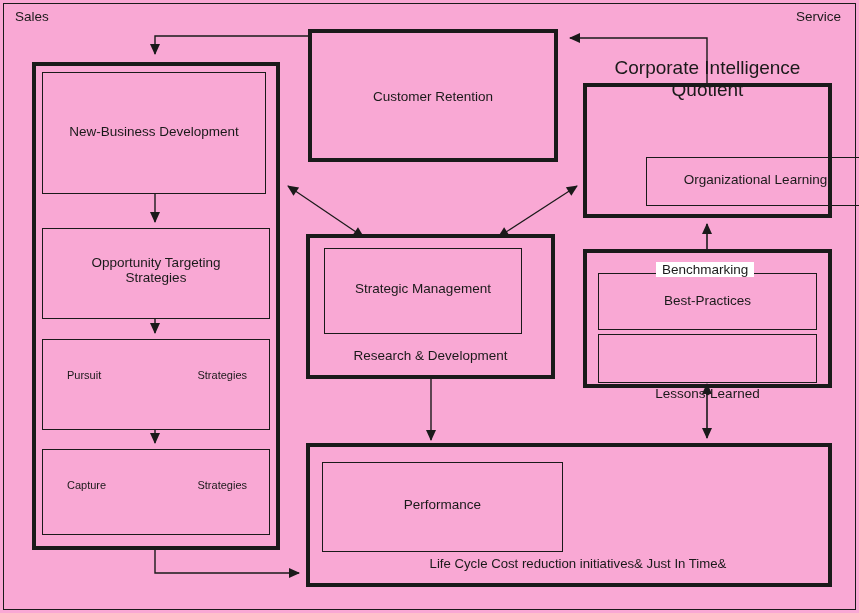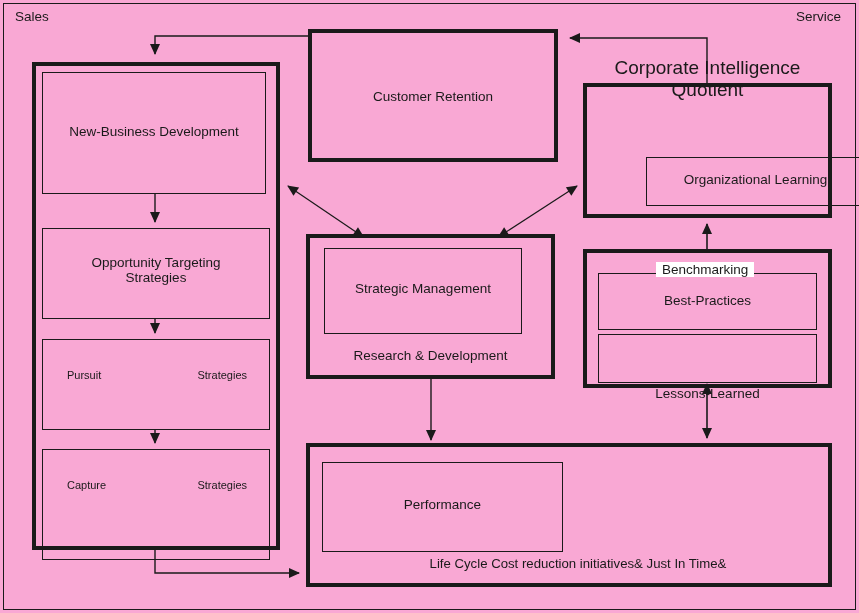--- a/index.html
+++ b/index.html
@@ -114,21 +114,21 @@
 Strategies</div>
   </div>
 
   <div class="box box-thin" style="left:42px; top:339px; width:228px; height:91px;">
     <div class="split-text" style="left:24px; right:22px; top:29px;">
       <span>Pursuit</span>
       <span>Strategies</span>
     </div>
   </div>
 
-  <div class="box box-thin" style="left:42px; top:449px; width:228px; height:111px;">
+  <div class="box box-thin" style="left:42px; top:449px; width:228px; height:86px;">
     <div class="split-text" style="left:24px; right:22px; top:29px;">
       <span>Capture</span>
       <span>Strategies</span>
     </div>
   </div>
 
   <div class="box box-thick" style="left:308px; top:29px; width:250px; height:133px;">
     <div class="boxtext" style="top:56px;">Customer Retention</div>
   </div>
 

